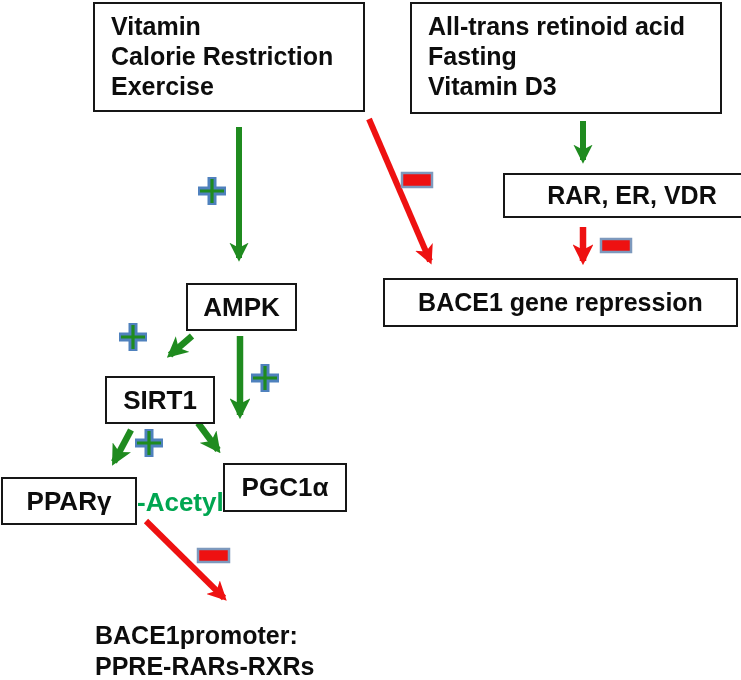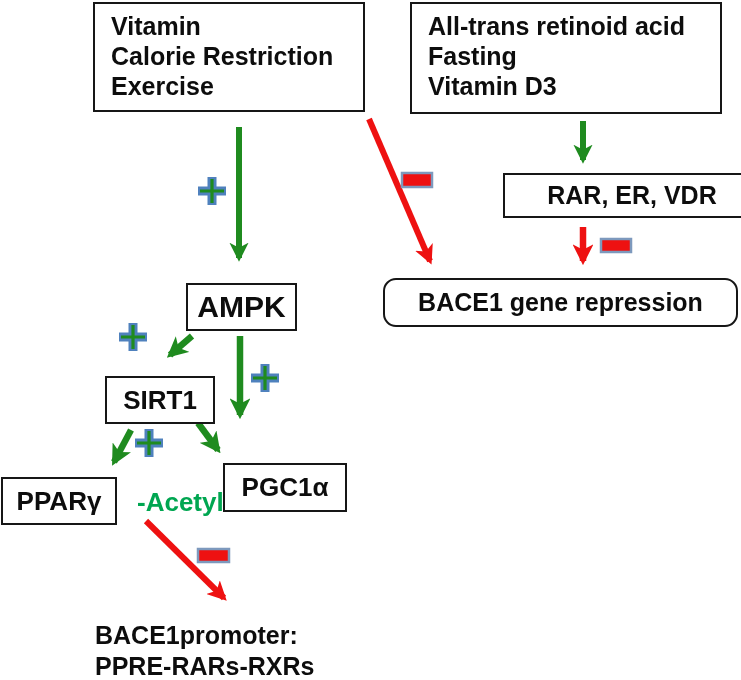--- a/index.html
+++ b/index.html
@@ -36,24 +36,24 @@
   }
   .multiline {
     padding: 7px 0 0 16px;
     font-size: 25px;
     line-height: 30px;
   }
   .multiline div { white-space: nowrap; }
   #fasting-box   { left: 93px;  top: 2px;   width: 272px; height: 110px; }
   #atra-box      { left: 410px; top: 2px;   width: 312px; height: 112px; }
   #rar-box       { left: 503px; top: 173px; width: 258px; height: 45px;  font-size: 25px; justify-content: center; }
-  #bace1-box     { left: 383px; top: 278px; width: 355px; height: 49px;  font-size: 25px; border-radius: 13px; }
-  #ampk-box      { left: 186px; top: 283px; width: 111px; height: 48px;  font-size: 30px; }
+  #bace1-box     { left: 383px; top: 278px; width: 355px; height: 49px;  font-size: 25px; }
+  #ampk-box      { left: 186px; top: 283px; width: 111px; height: 48px;  font-size: 26px; }
   #sirt1-box     { left: 93px;  top: 376px; width: 110px; height: 48px;  font-size: 26px; margin-left: 12px; }
-  #pparg-box     { left: 1px;   top: 477px; width: 116px; height: 48px;  font-size: 26px; }
+  #pparg-box     { left: 1px;   top: 477px; width: 136px; height: 48px;  font-size: 26px; }
   #pgc1a-box     { left: 223px; top: 463px; width: 124px; height: 49px;  font-size: 26px; }
   #acetyl-label {
     position: absolute;
     left: 120px; top: 487px;
     font-size: 26px;
     font-weight: 700;
     color: #00a651;
     white-space: nowrap;
     margin-left: 17px;
   }

